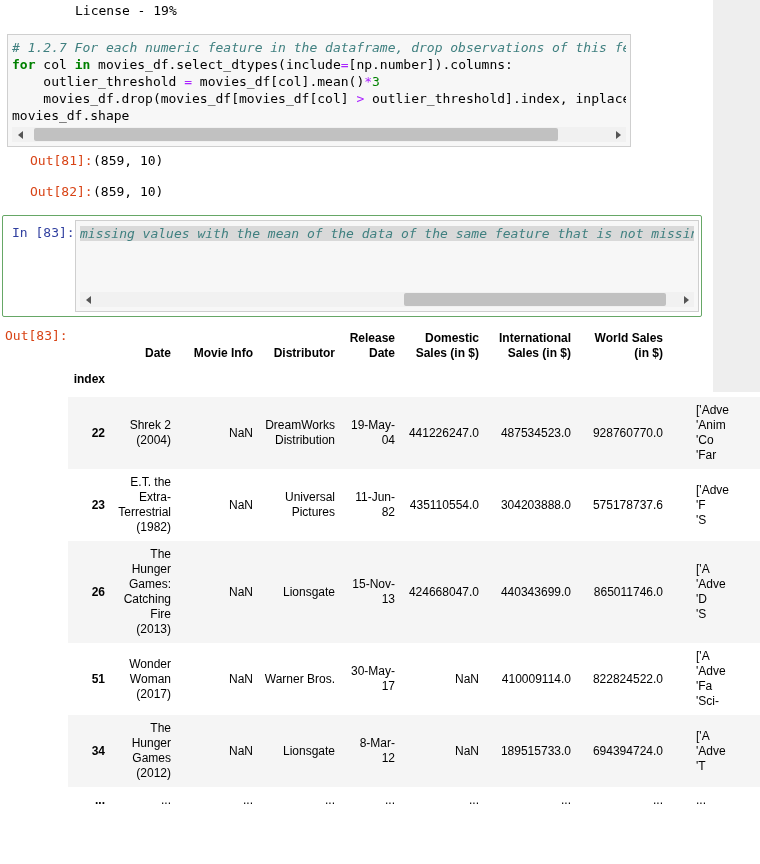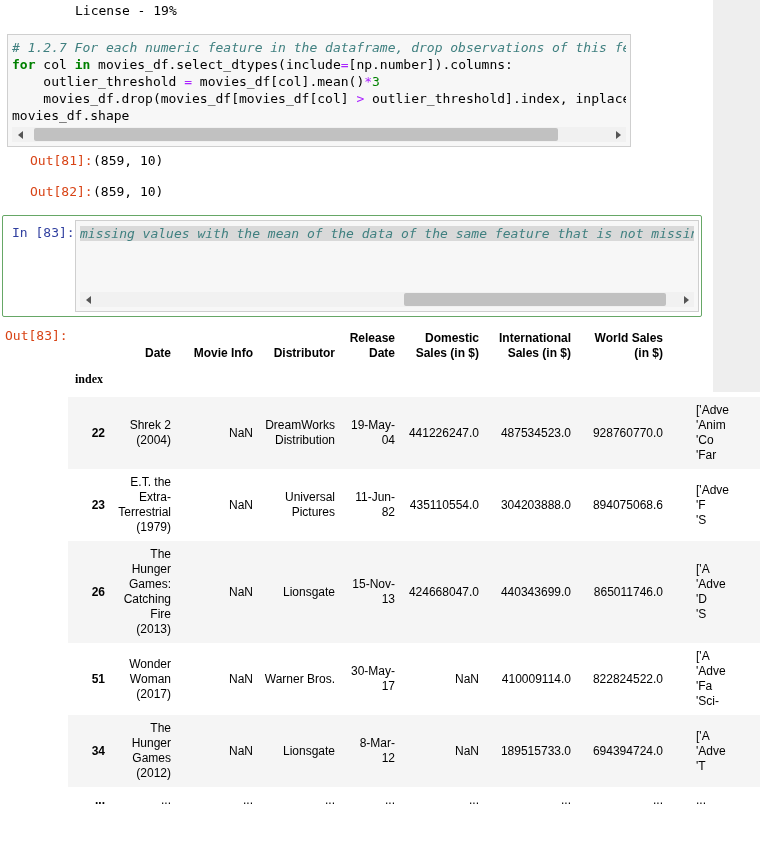--- a/index.html
+++ b/index.html
@@ -53,21 +53,21 @@
   .sb-thumb{position:absolute;top:1px;bottom:1px;background:#c1c1c1;border-radius:2px;}
   .th81{left:1%;width:90%;}
   .th83{left:53%;width:45%;}
 
   
   .tablewrap{padding-top:2px;}
   table.dataframe{border-collapse:collapse;table-layout:fixed;width:720px;font-size:12px;line-height:15px;color:#000;}
   .dataframe th,.dataframe td{padding:6px 5px;text-align:right;white-space:pre-line;border:none;}
   .dataframe thead th{font-weight:bold;vertical-align:bottom;}
   .dataframe thead tr.idxrow th{padding-top:5px;padding-bottom:10px;}
-  .dataframe thead tr.idxrow th:first-child{text-align:center;font-family:Liberation Serif, serif;}
+  .dataframe thead tr.idxrow th:first-child{text-align:right;}
   .dataframe tbody th{font-weight:bold;vertical-align:middle;}
   .dataframe tbody td{vertical-align:middle;}
   .dataframe tbody tr:nth-child(odd){background:var(--stripe,#F5F5F5);}
   .dataframe td.genre{text-align:left;padding-left:28px;}
 </style>
 </head>
 <body>
 
 <div class="right-gutter"></div>
 
@@ -186,29 +186,29 @@
               <td class="genre">['Adve
 'Anim
 'Co
 'Far</td>
             </tr>
             <tr>
               <th>23</th>
               <td>E.T. the
 Extra-
 Terrestrial
-(1979)</td>
+(1982)</td>
               <td>NaN</td>
               <td>Universal
 Pictures</td>
               <td>11-Jun-
 82</td>
               <td>435110554.0</td>
               <td>304203888.0</td>
-              <td>894075068.6</td>
+              <td>575178737.6</td>
               <td class="genre">['Adve
 'F
 'S</td>
             </tr>
             <tr>
               <th>26</th>
               <td>The
 Hunger
 Games:
 Catching

